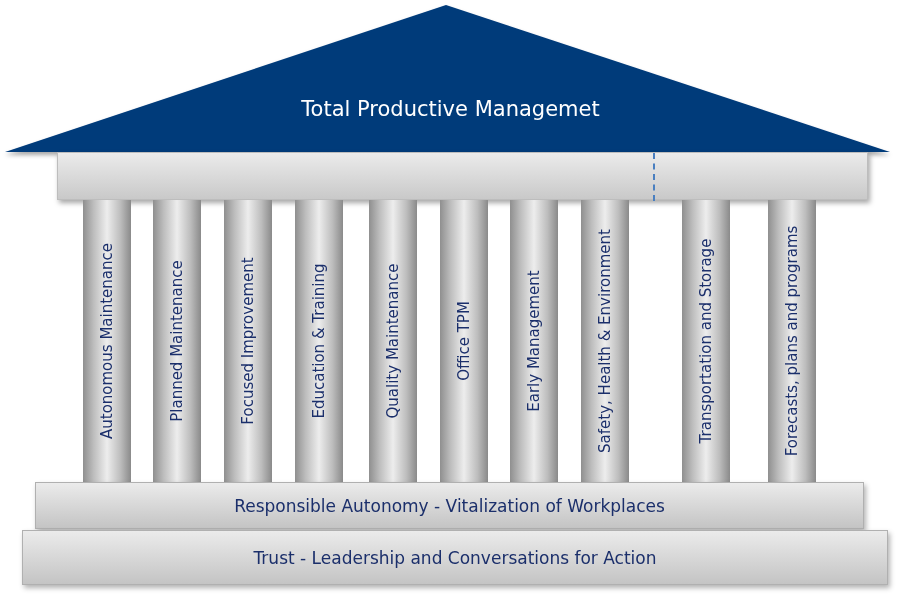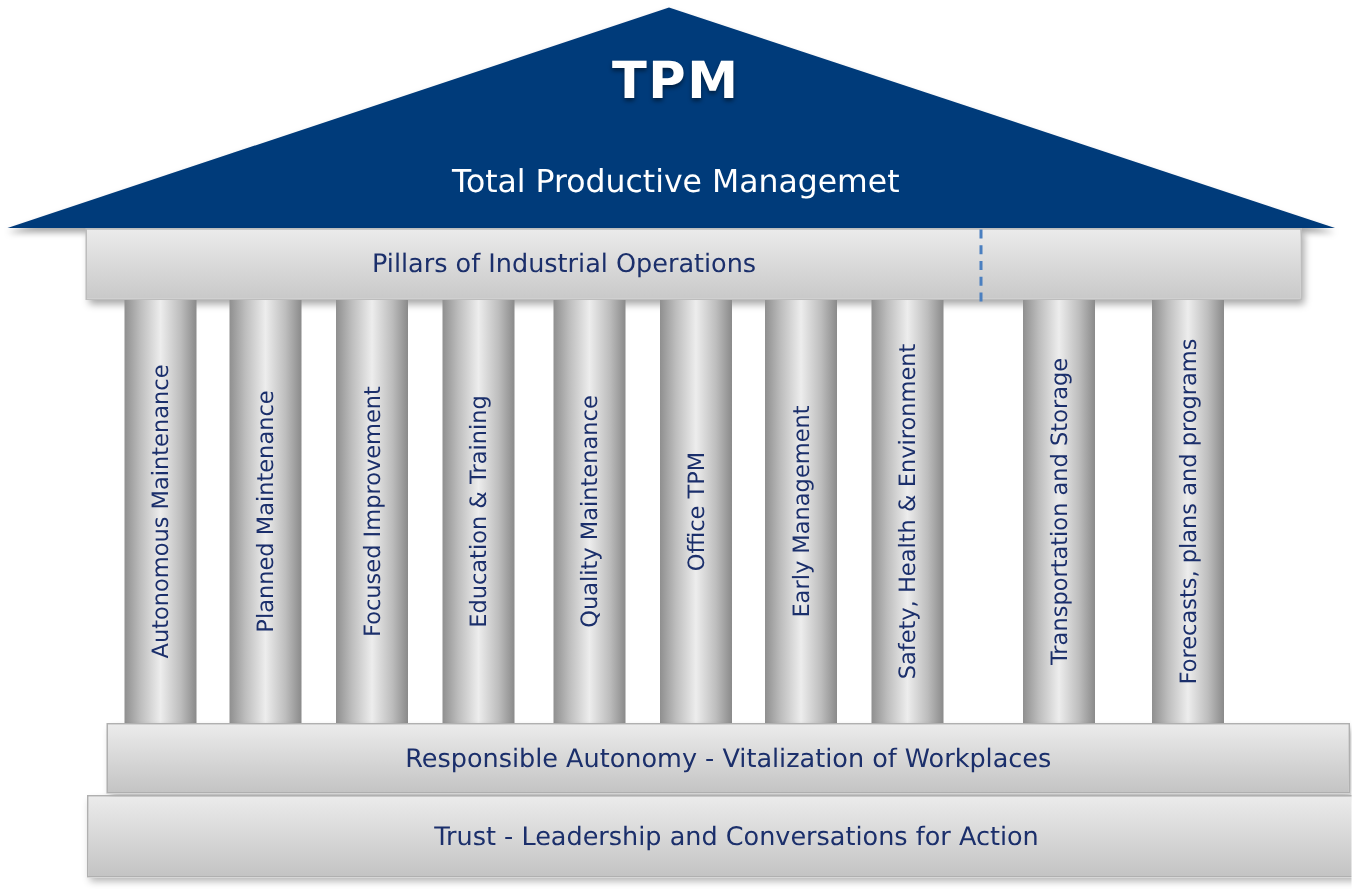--- a/index.html
+++ b/index.html
@@ -1,53 +1,51 @@
 <!DOCTYPE html>
 <html><head>
 <meta charset="utf-8">
 <style>
   html,body{margin:0;padding:0;background:#ffffff;}
   body{width:901px;height:594px;position:relative;overflow:hidden;font-family:"DejaVu Sans","Liberation Sans",sans-serif;}
   .roof{position:absolute;left:0;top:0;width:901px;height:160px;}
   .roof svg{display:block;}
   .roof-title{position:absolute;left:0;width:901px;text-align:center;color:#ffffff;}
   .roof-title.main{top:34px;font-size:34px;font-weight:bold;letter-spacing:1px;text-shadow:0 2px 3px rgba(0,0,0,0.45);}
-  .roof-title.sub{top:97px;font-size:21px;margin-top:12px;}
+  .roof-title.sub{top:97px;font-size:21px;}
   .beam{position:absolute;left:57px;top:152px;width:811px;height:48px;
     background:linear-gradient(#ebebeb,#c9c9c9);border:1px solid #bdbdbd;box-sizing:border-box;
     box-shadow:2px 3px 5px rgba(0,0,0,0.35);}
   .beam-label{position:absolute;top:13px;font-size:17px;color:#1b2f6b;}
   .beam-divider{position:absolute;left:595px;top:0;height:48px;border-left:2px dashed #4a7fc0;}
   .pillar{position:absolute;top:200px;width:48px;height:282px;
     background:linear-gradient(90deg,#8f8f8f 0%,#bdbdbd 22%,#ededed 50%,#bdbdbd 78%,#8a8a8a 100%);}
   .pillar-label{position:absolute;left:50%;top:50%;transform:translate(-50%,-50%) rotate(-90deg);
     white-space:nowrap;font-size:15px;color:#1b2f6b;}
   .step{position:absolute;background:linear-gradient(#ebebeb,#c4c4c4);border:1px solid #b0b0b0;box-sizing:border-box;
-    box-shadow:2px 3px 5px rgba(0,0,0,0.3);text-align:center;color:#1b2f6b;font-size:17px;margin-left:36px;}
+    box-shadow:2px 3px 5px rgba(0,0,0,0.3);text-align:center;color:#1b2f6b;font-size:17px;}
   .step1{left:35px;top:482px;width:829px;height:47px;line-height:46px;}
   .step2{left:22px;top:530px;width:866px;height:55px;line-height:55px;text-align:center;}
 </style>
 </head>
 <body>
 
 <div class="roof">
   <svg width="901" height="160">
     <defs>
       <filter id="sh" x="-5%" y="-5%" width="110%" height="120%">
         <feDropShadow dx="0" dy="3" stdDeviation="2" flood-color="#000" flood-opacity="0.35"></feDropShadow>
       </filter>
     </defs>
     <polygon points="446,5 5,152 890,152" fill="#003b7a" filter="url(#sh)"></polygon>
   </svg>
-  <div class="roof-title main">TPM</div>
   <div class="roof-title sub">Total Productive Managemet</div>
 </div>
 
 <div class="beam">
-  <span class="beam-label" style="left:190px;">Pillars of Industrial Operations</span>
   <span class="beam-divider"></span>
 </div>
 
 <div class="pillar" style="left:83px;">
   <span class="pillar-label">Autonomous Maintenance</span>
 </div>
 <div class="pillar" style="left:153px;">
   <span class="pillar-label">Planned Maintenance</span>
 </div>
 <div class="pillar" style="left:224px;">

